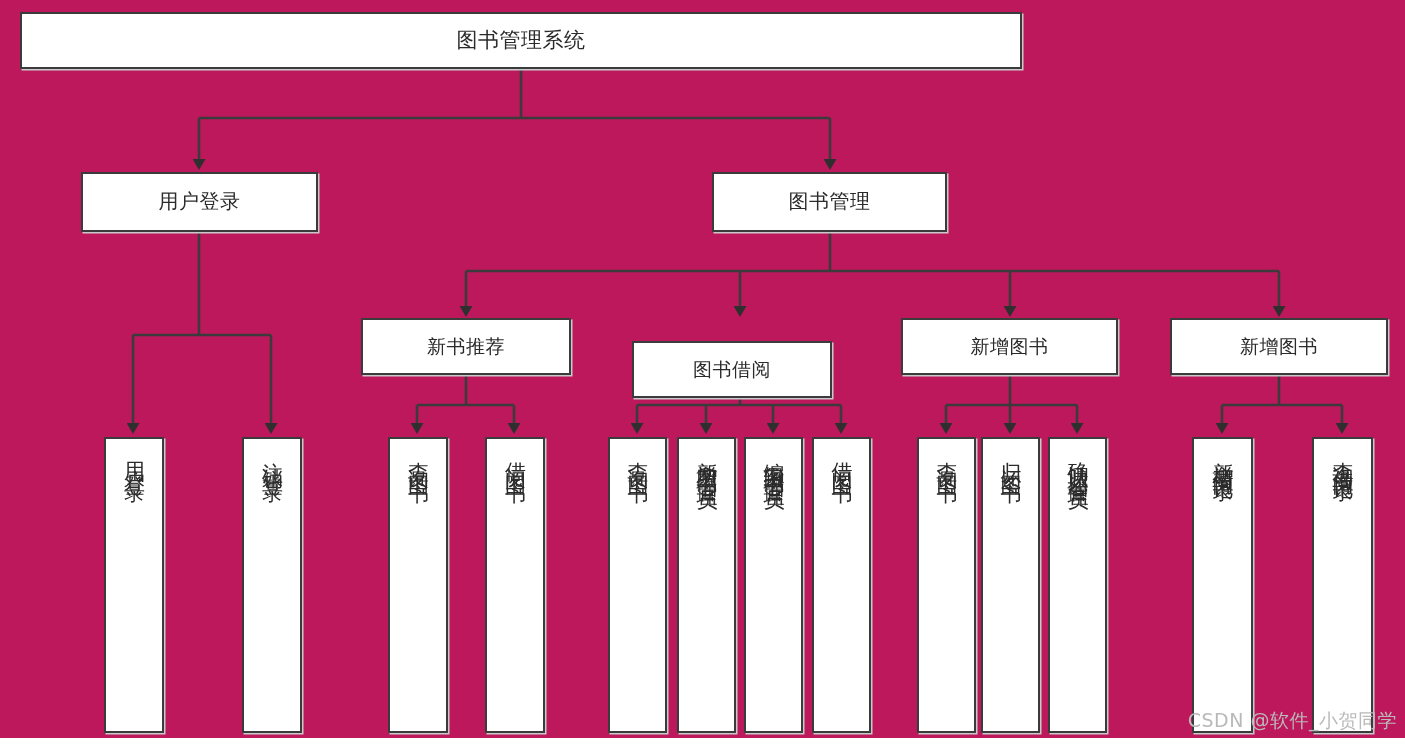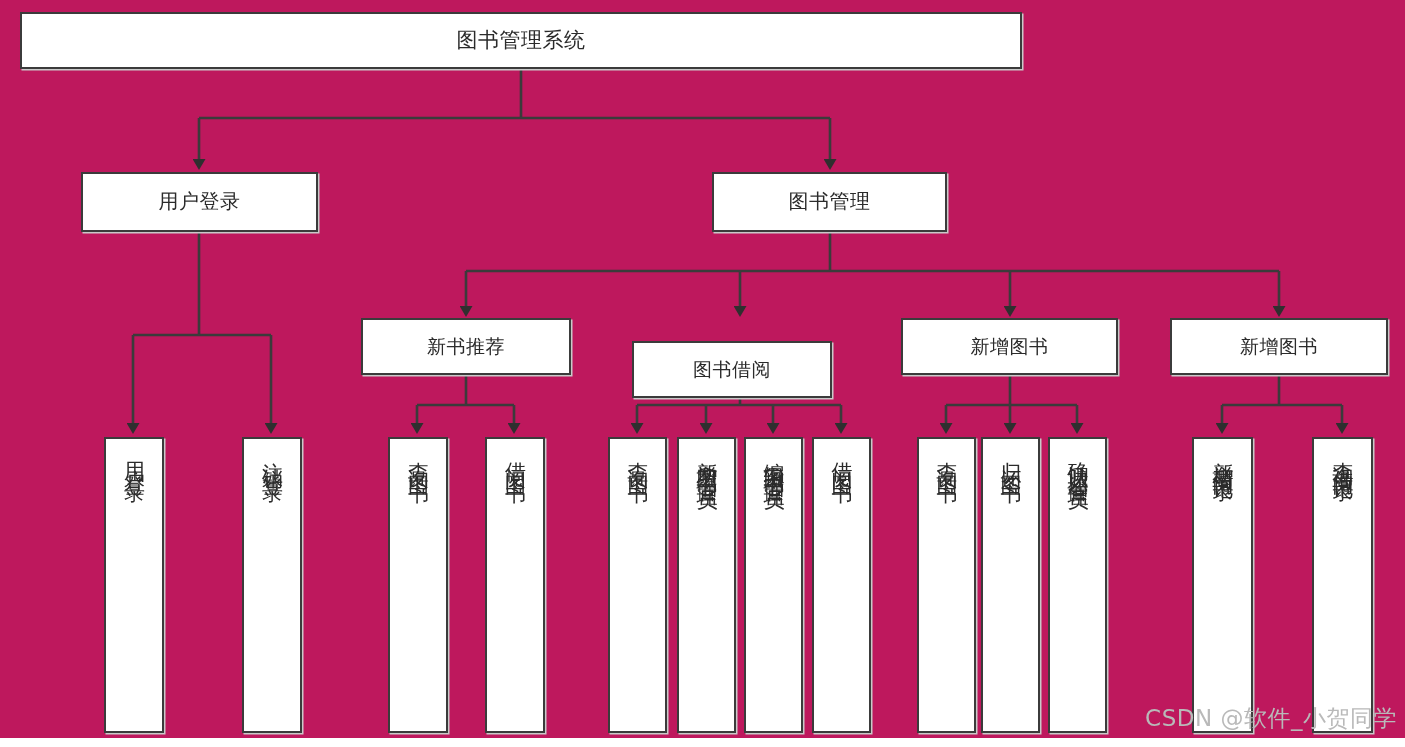--- a/index.html
+++ b/index.html
@@ -40,21 +40,21 @@
     font-size:21px;
     line-height:1.0;
     letter-spacing:7px;
     white-space:nowrap;
   }
   .node.leaf.tall .lbl{letter-spacing:4px;}
 
   .watermark{
     position:absolute;
     right:8px;bottom:4px;
-    font-size:23px;
+    font-size:19px;
     color:#b9b9b9;
     letter-spacing:0.5px;
     white-space:nowrap;
     pointer-events:none;
   }
 </style>
 </head>
 <body>
 
 <div id="canvas">

